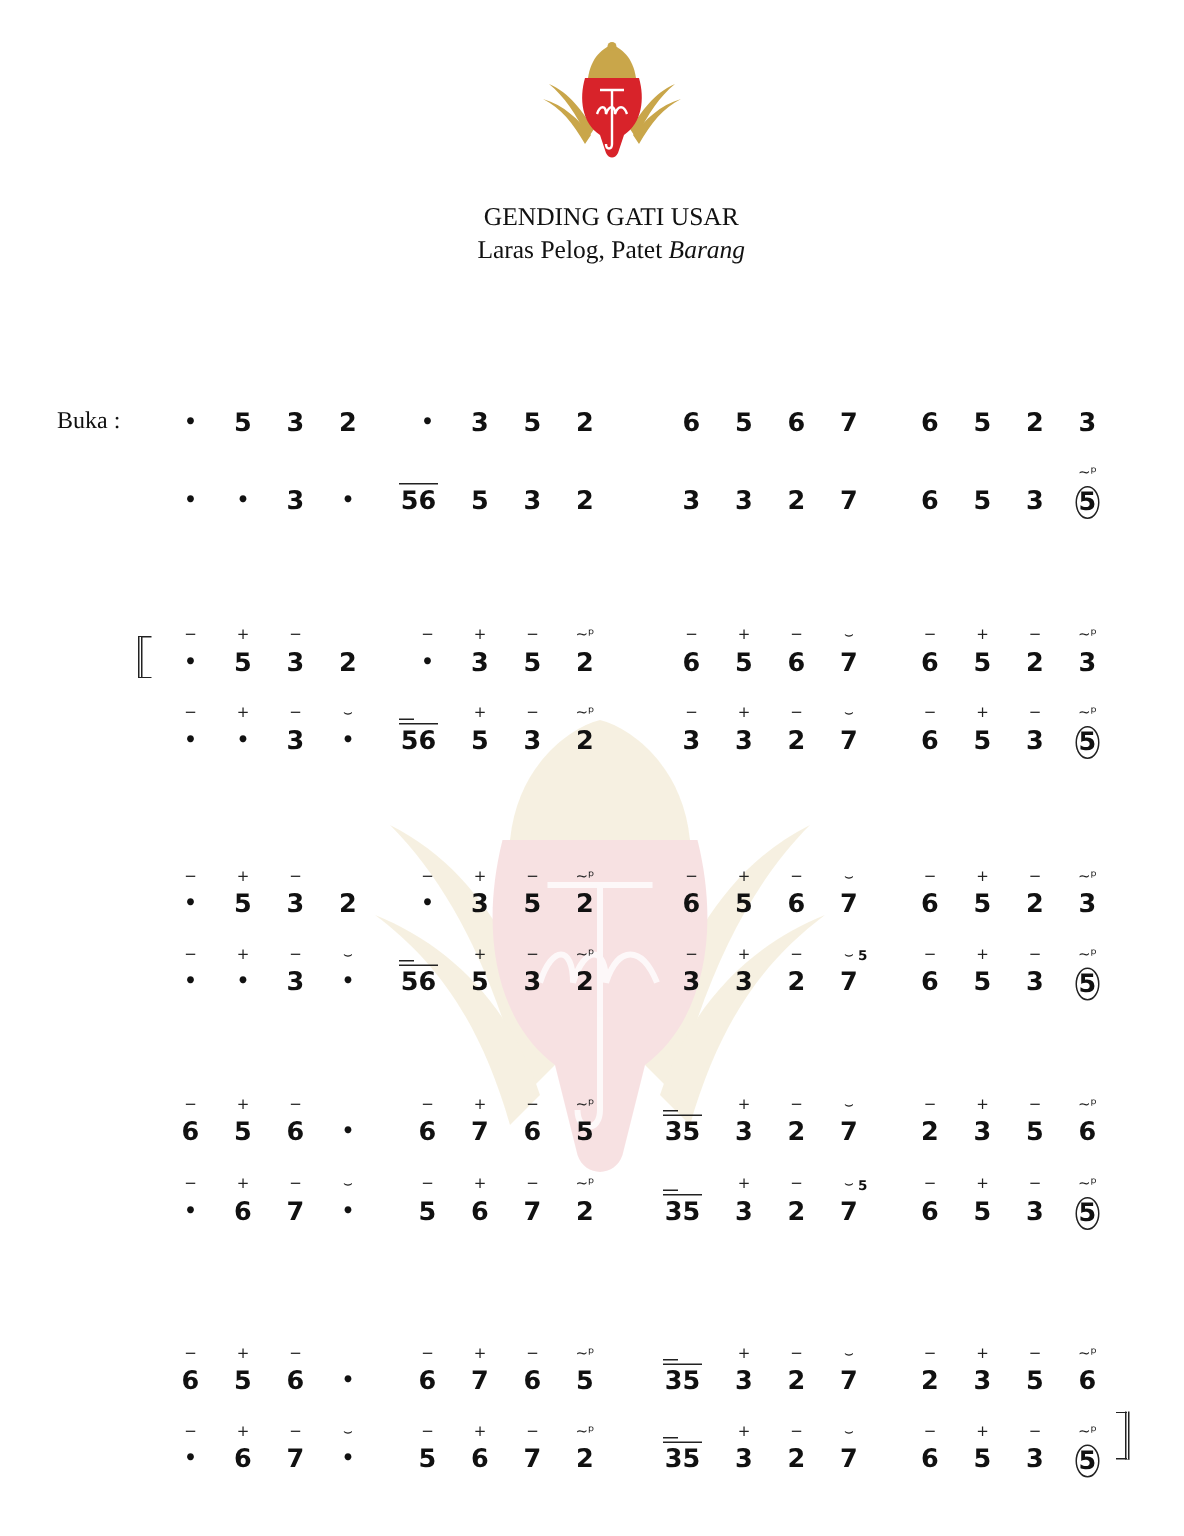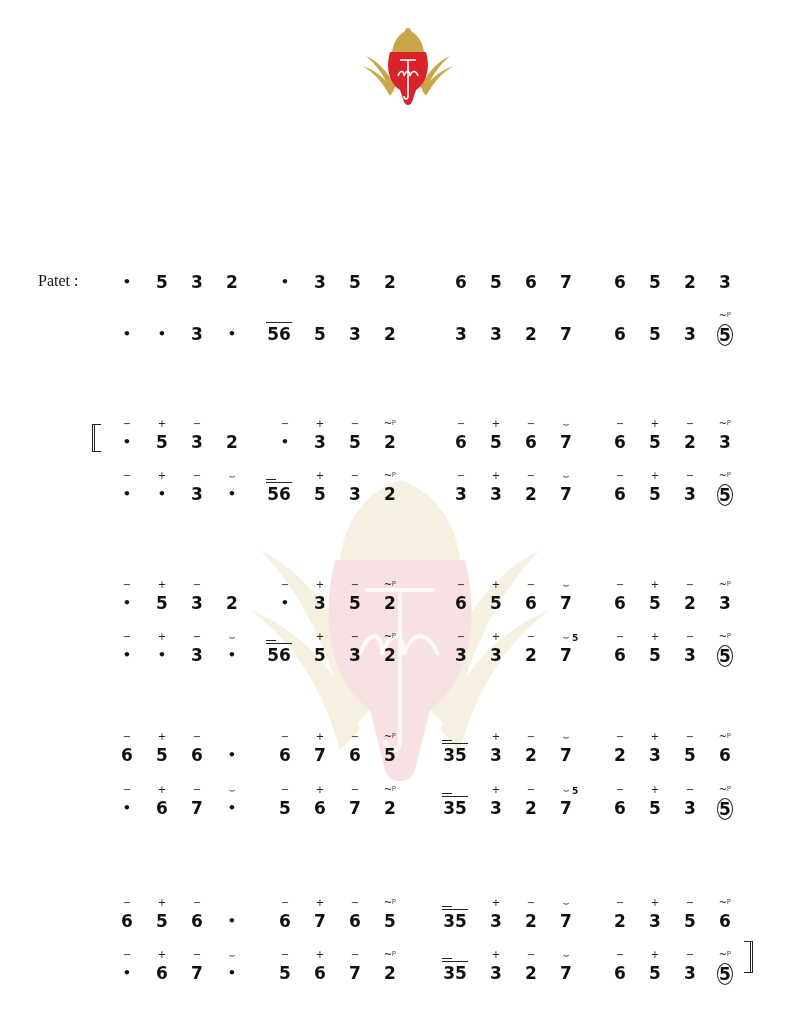--- a/index.html
+++ b/index.html
@@ -52,23 +52,25 @@
     <path d="M90 90 C95 40 130 15 150 10 C170 15 205 40 210 90 Z"></path>
   </g>
   <path d="M85 90 L215 90 C230 150 220 210 180 240 L165 300 C160 315 140 315 135 300 L120 240 C80 210 70 150 85 90Z" fill="#e9a3a8"></path>
   <g stroke="#fff" stroke-width="4" fill="none" opacity="0.8">
     <path d="M115 120 L185 120 M150 120 L150 270 C150 285 135 285 135 270"></path>
     <path d="M110 185 C118 160 132 160 132 185 C140 160 154 160 154 185 C162 160 178 160 188 185"></path>
   </g>
 </svg>
 
 <div class="title-block">
+  <div class="t1">GENDING GATI USAR</div>
+  <div class="t2"><span>Laras Pelog, Patet </span><span class="i">Barang</span></div>
 </div>
 
-<div class="buka-label">Patet :</div>
+<div class="buka-label">Buka :</div>
 <div class="bracket-open"></div>
 <div class="bracket-close"></div>
 
 <div id="notation">
     <div class="row" style="top: 262px;">
       <div class="note dot" style="left: 127px;">•</div>
       <div class="note" style="left: 162px;">5</div>
       <div class="note" style="left: 197px;">3</div>
       <div class="note" style="left: 232px;">2</div>
       <div class="note dot" style="left: 285px;">•</div>

